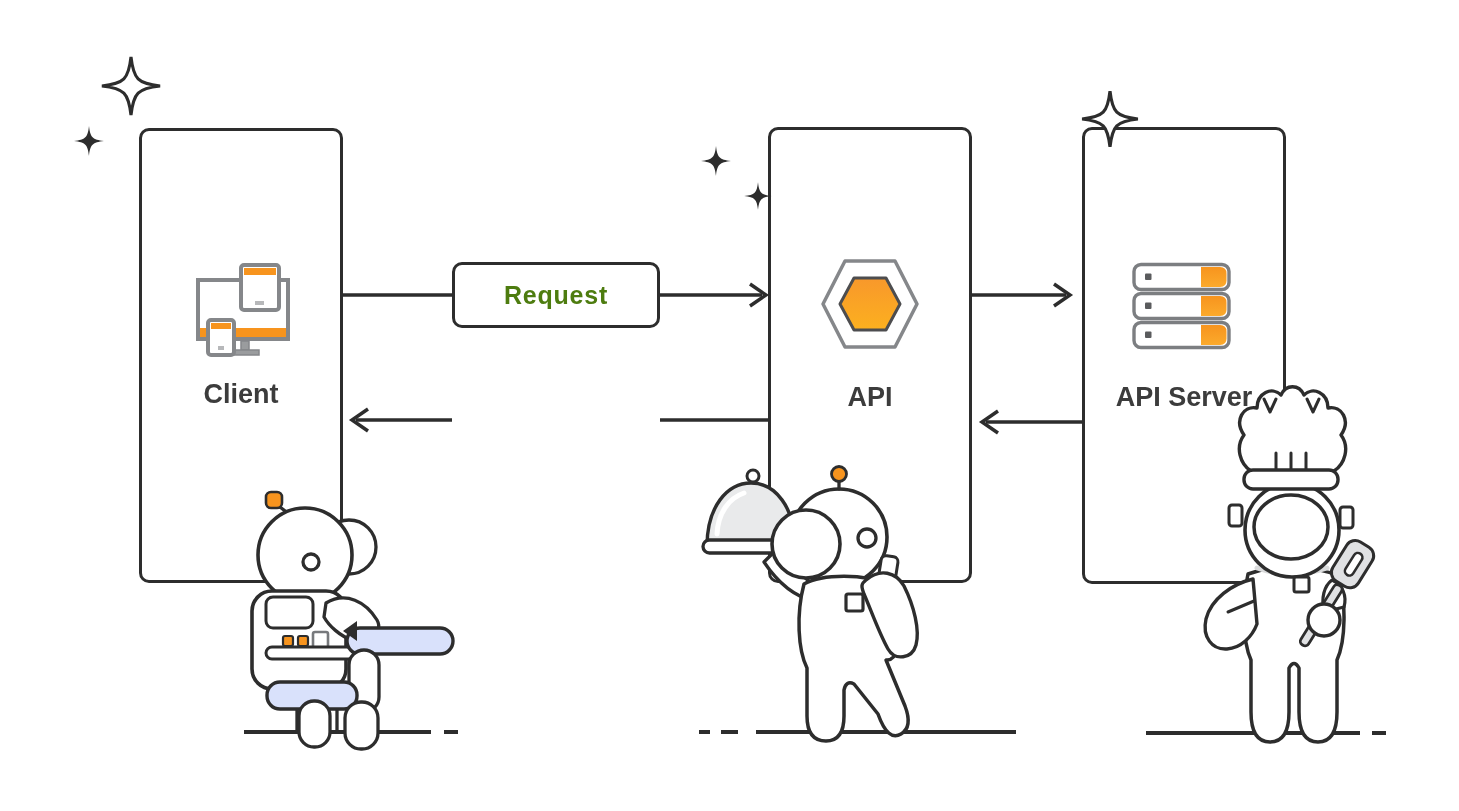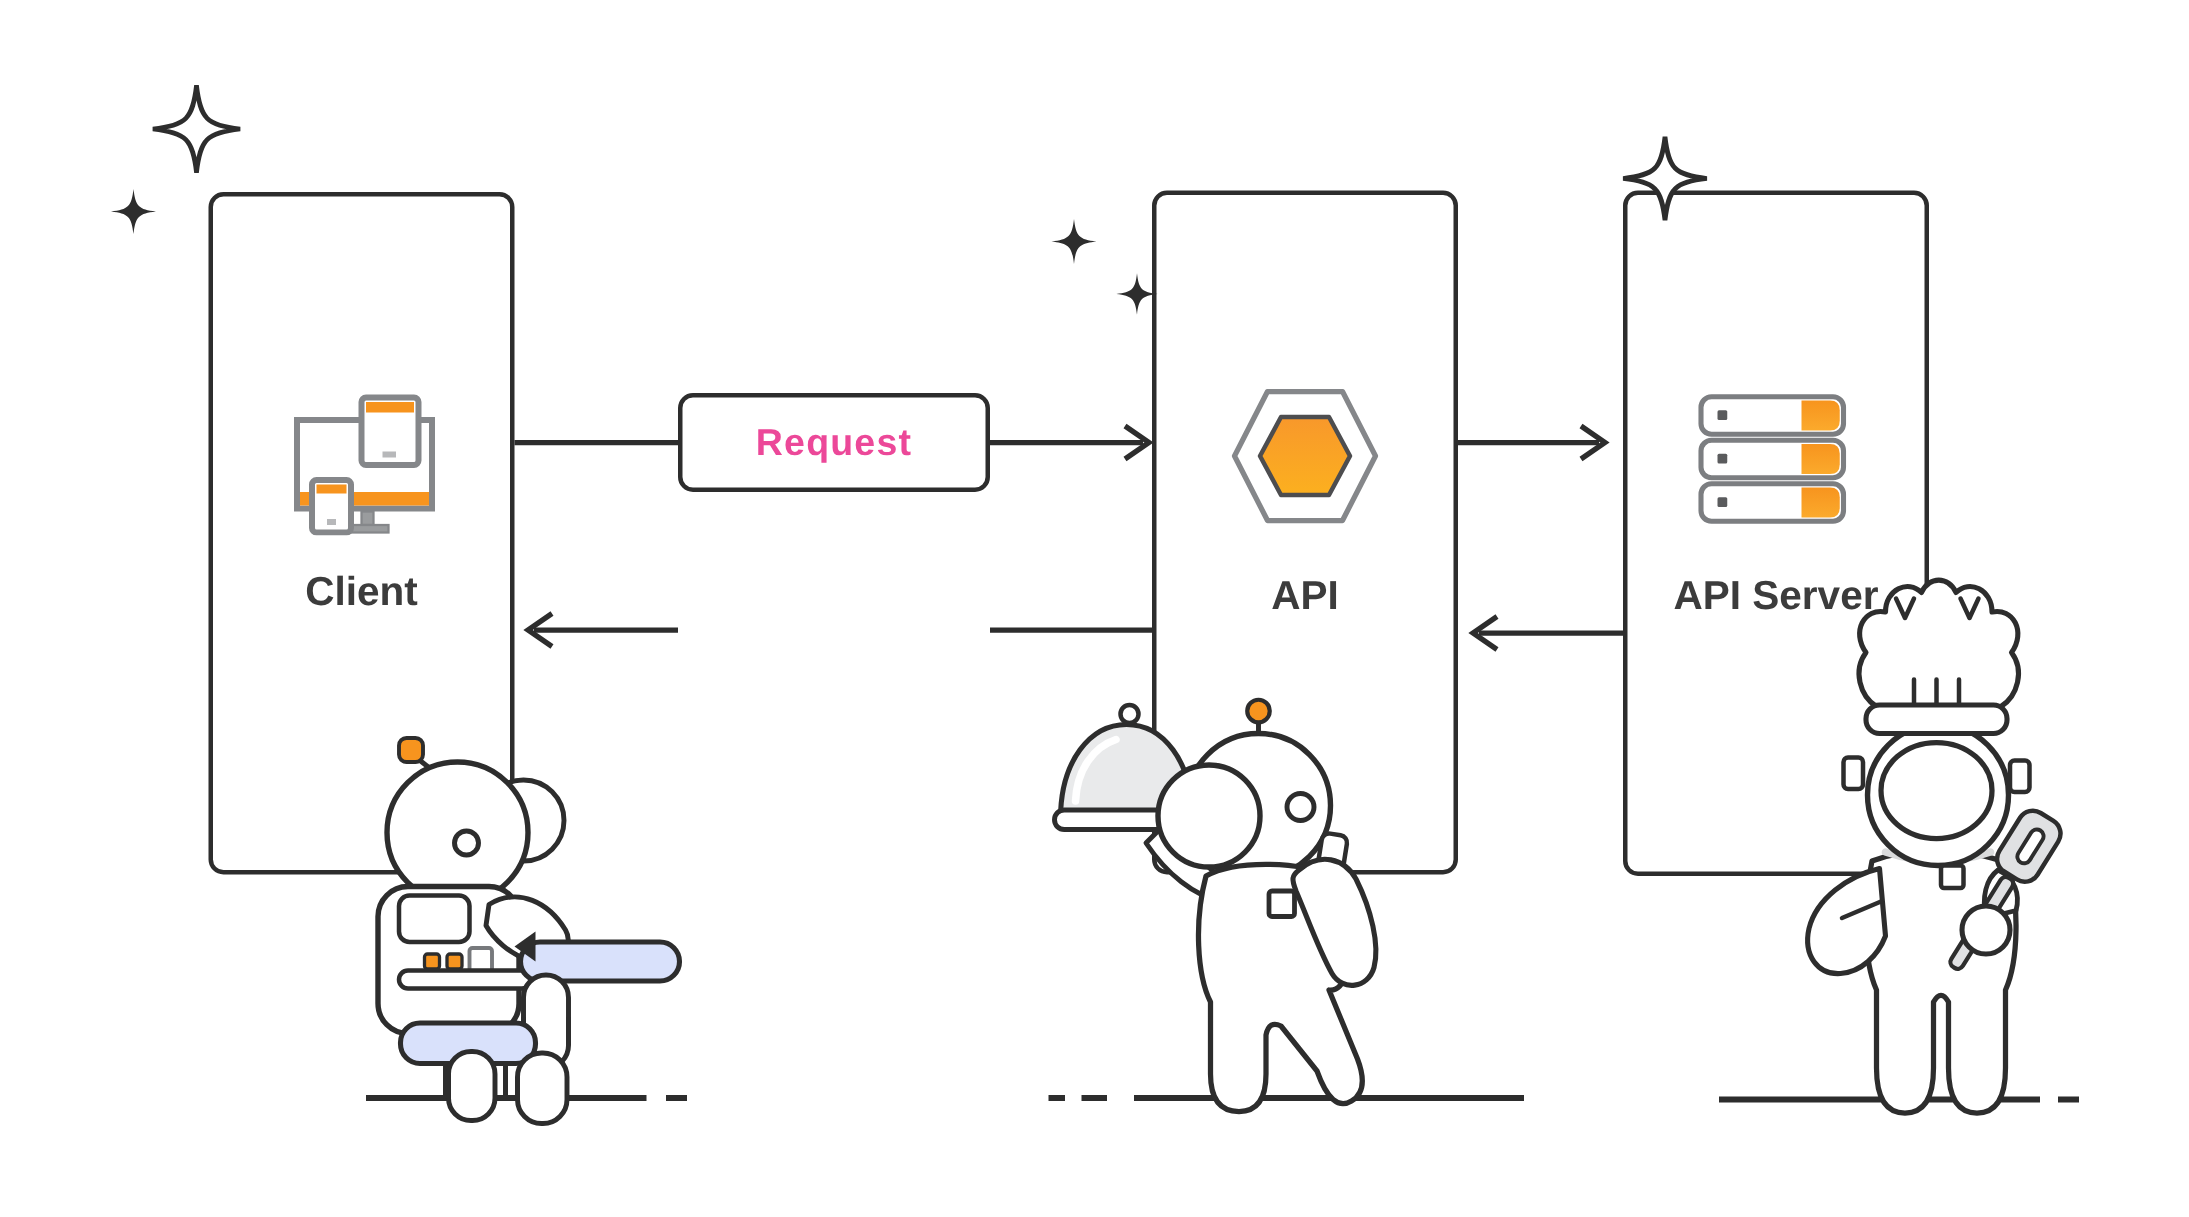--- a/index.html
+++ b/index.html
@@ -21,21 +21,21 @@
   .node-label{
     position:absolute;left:0;right:0;text-align:center;
     font-weight:700;font-size:27px;color:#3c3c3c;line-height:1.32;
   }
   .node-client .node-label{top:246px;}
   .node-api .node-label{top:250px;}
   .node-server .node-label{top:250px;padding:0 16px;}
   .pill{
     position:absolute;border:3.5px solid #2d2d2d;border-radius:10px;
     background:#ffffff;box-sizing:border-box;display:flex;align-items:center;
-    justify-content:center;font-weight:700;font-size:25px;color:#ec4899;
+    justify-content:center;font-weight:700;font-size:25px;color:#4d7c0f;
     letter-spacing:0.8px;z-index:2;
   }
   .pill-request{left:452px;top:262px;width:208px;height:66px;}
   .pill-response{left:452px;top:385px;width:208px;height:67px;}
   .overlay{position:absolute;left:0;top:0;z-index:3;pointer-events:none;}
 </style>
 </head>
 <body>
 
 <div class="canvas">

